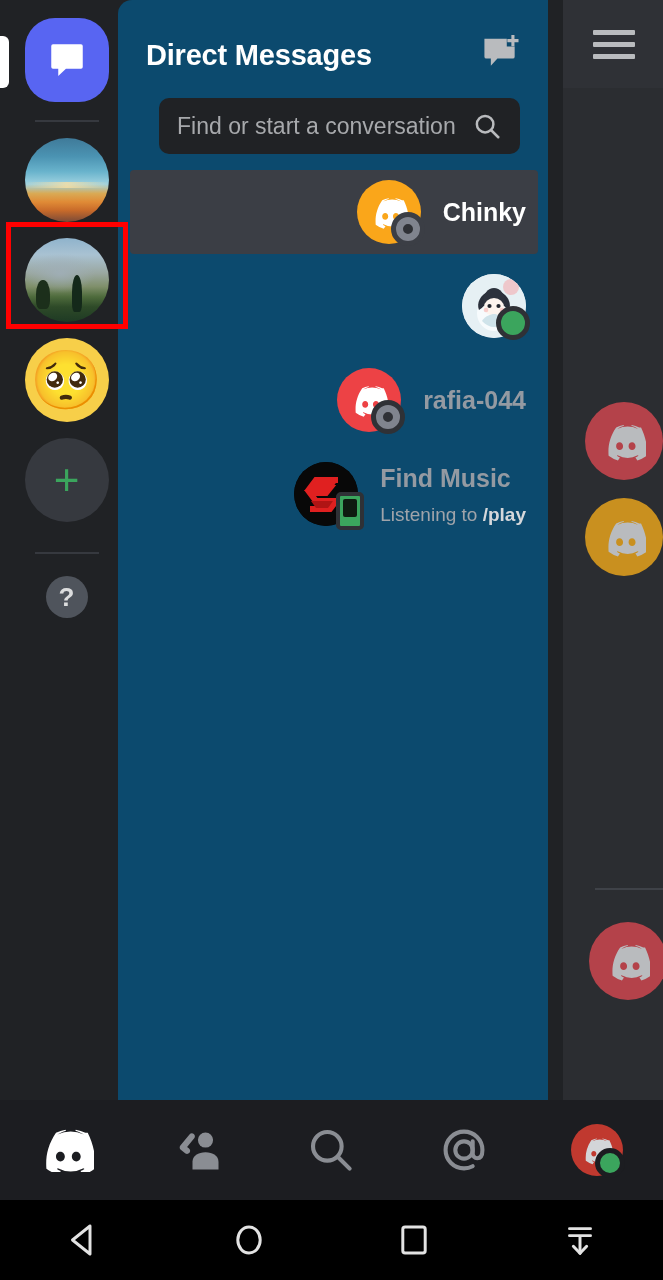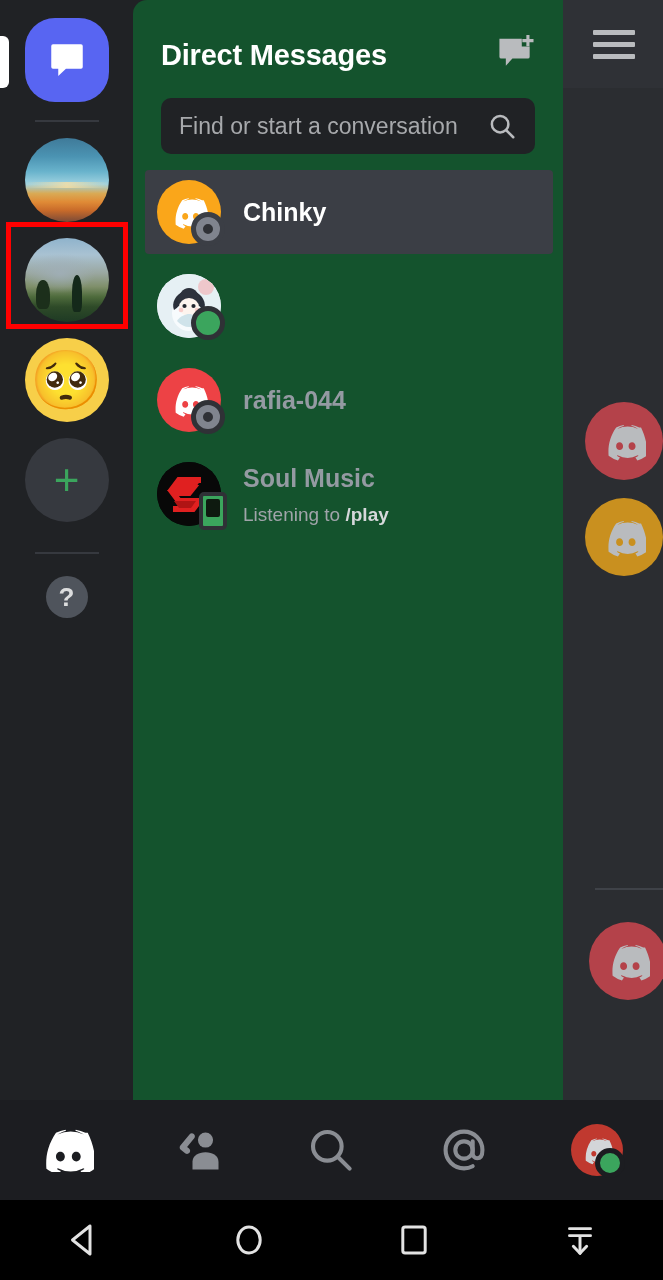--- a/index.html
+++ b/index.html
@@ -114,56 +114,57 @@
     left: 6px; top: 222px;
     width: 122px; height: 107px;
     border: 5px solid #ff0000;
     pointer-events: none;
     z-index: 60;
   }
 
   
   .dm-panel {
     position: absolute;
-    left: 133px; top: 0;
+    left: 118px; top: 0;
     width: 430px; height: 1100px;
-    background: #14532d;
+    background: #0c4a6e;
     border-radius: 14px 0 0 0;
   }
   .dm-header {
     display: flex; align-items: center; justify-content: space-between;
     padding: 26px 26px 0 28px;
     height: 84px;
   }
   .dm-title {
     color: #ffffff;
     font-size: 29px;
     font-weight: 700;
     letter-spacing: -0.2px;
   }
-  .search-wrap { padding: 14px 28px 0 28px; }
+  .search-wrap { padding: 14px 28px 0 41px; }
   .search-box {
     height: 56px;
     background: #202225;
     border-radius: 10px;
     display: flex; align-items: center;
     padding: 0 18px 0 18px;
   }
   .search-placeholder {
     flex: 1;
     color: #a7a9ac;
     font-size: 23px;
   }
   .dm-list { padding: 16px 10px 0 12px; }
   .dm-row {
     display: flex; align-items: center;
     height: 84px;
     padding: 0 12px;
     border-radius: 4px;
     margin-bottom: 10px;
+    justify-content: flex-end;
   }
   .dm-row.active { background: #3b3e45; }
   .avatar-wrap {
     position: relative;
     width: 64px; height: 64px;
     flex: 0 0 64px;
   }
   .avatar {
     width: 64px; height: 64px;
     border-radius: 50%;
@@ -418,21 +419,21 @@
             <svg width="64" height="64" viewBox="0 0 64 64" aria-hidden="true">
               <circle cx="32" cy="32" r="32" fill="#080808"></circle>
               <path d="M44 18H22l-6 8h20l-4 5H16l6 8h20l-6 8H16" fill="none" stroke="#e02020" stroke-width="6" stroke-linejoin="miter"></path>
               <path d="M44 18H22l-5 7h22z" fill="#e02020"></path>
               <path d="M17 39h22l-5 7H22z" fill="#b01414"></path>
             </svg>
           </div>
           <div class="status-dot status-mobile"></div>
         </div>
         <div class="dm-text">
-          <div class="dm-name">Soul Music</div>
+          <div class="dm-name">Find Music</div>
           <div class="dm-sub"><span>Listening to </span><b>/play</b></div>
         </div>
       </div>
 
     </div>
   </div>
 
   <div class="right-peek">
     <div class="peek-header">
       <div class="hamburger">

